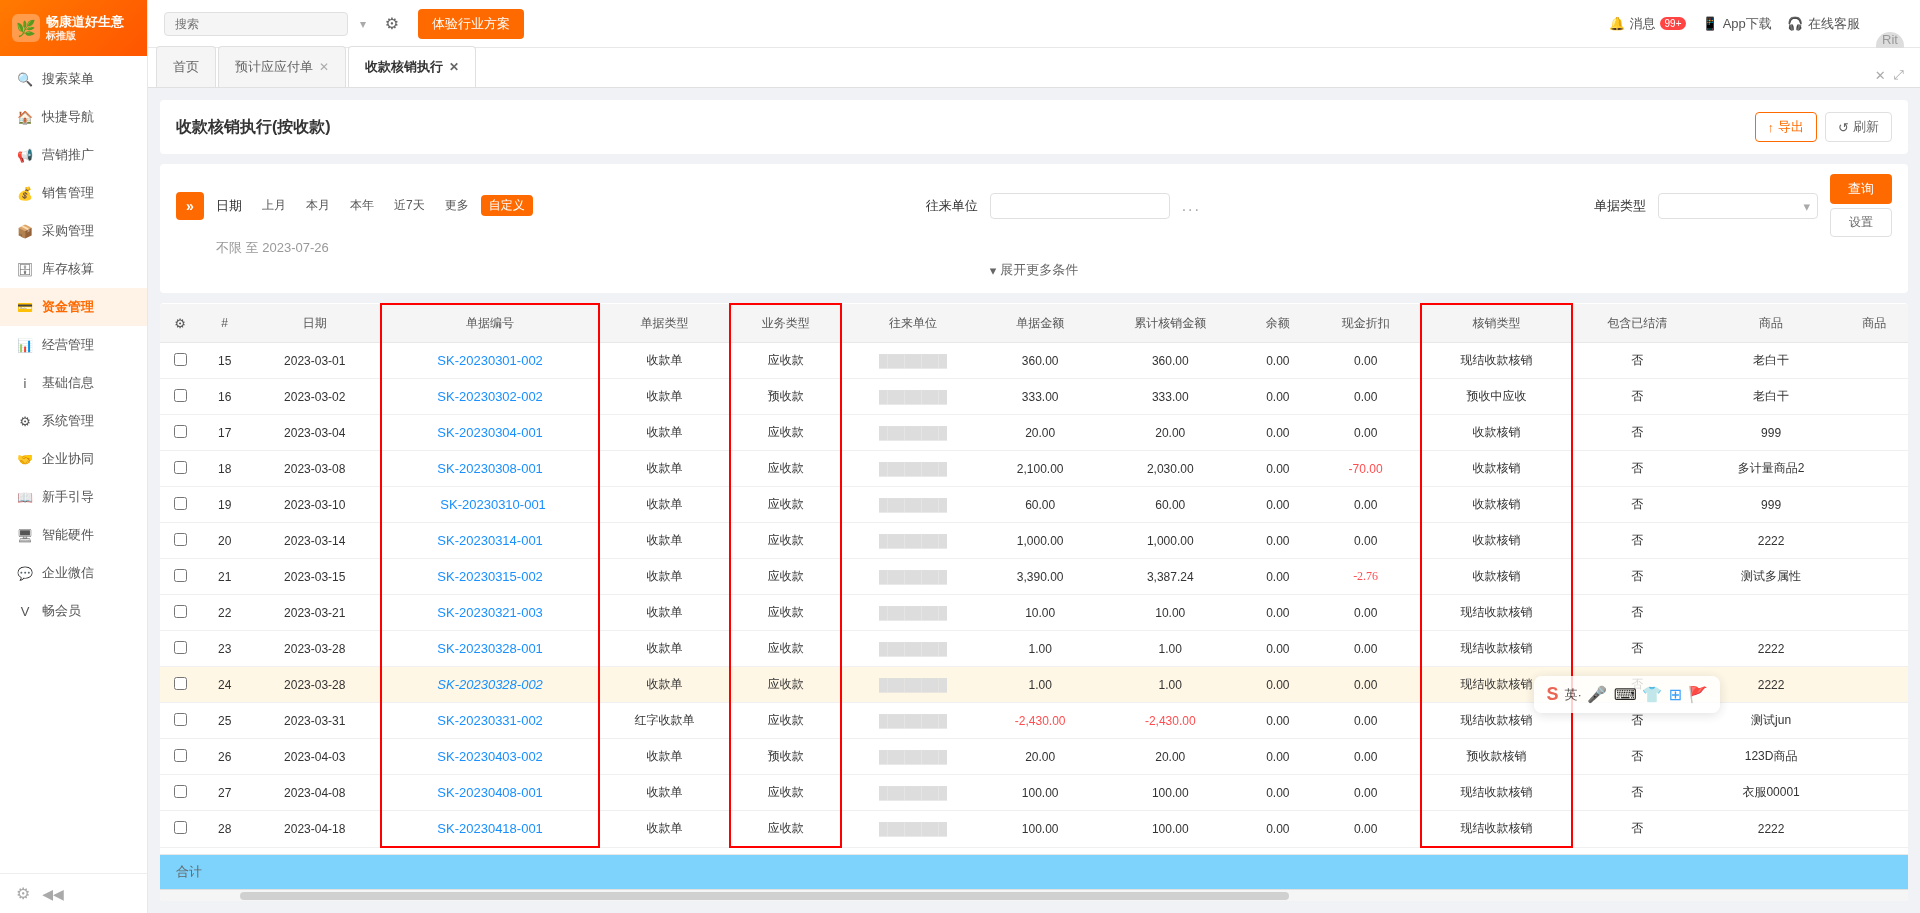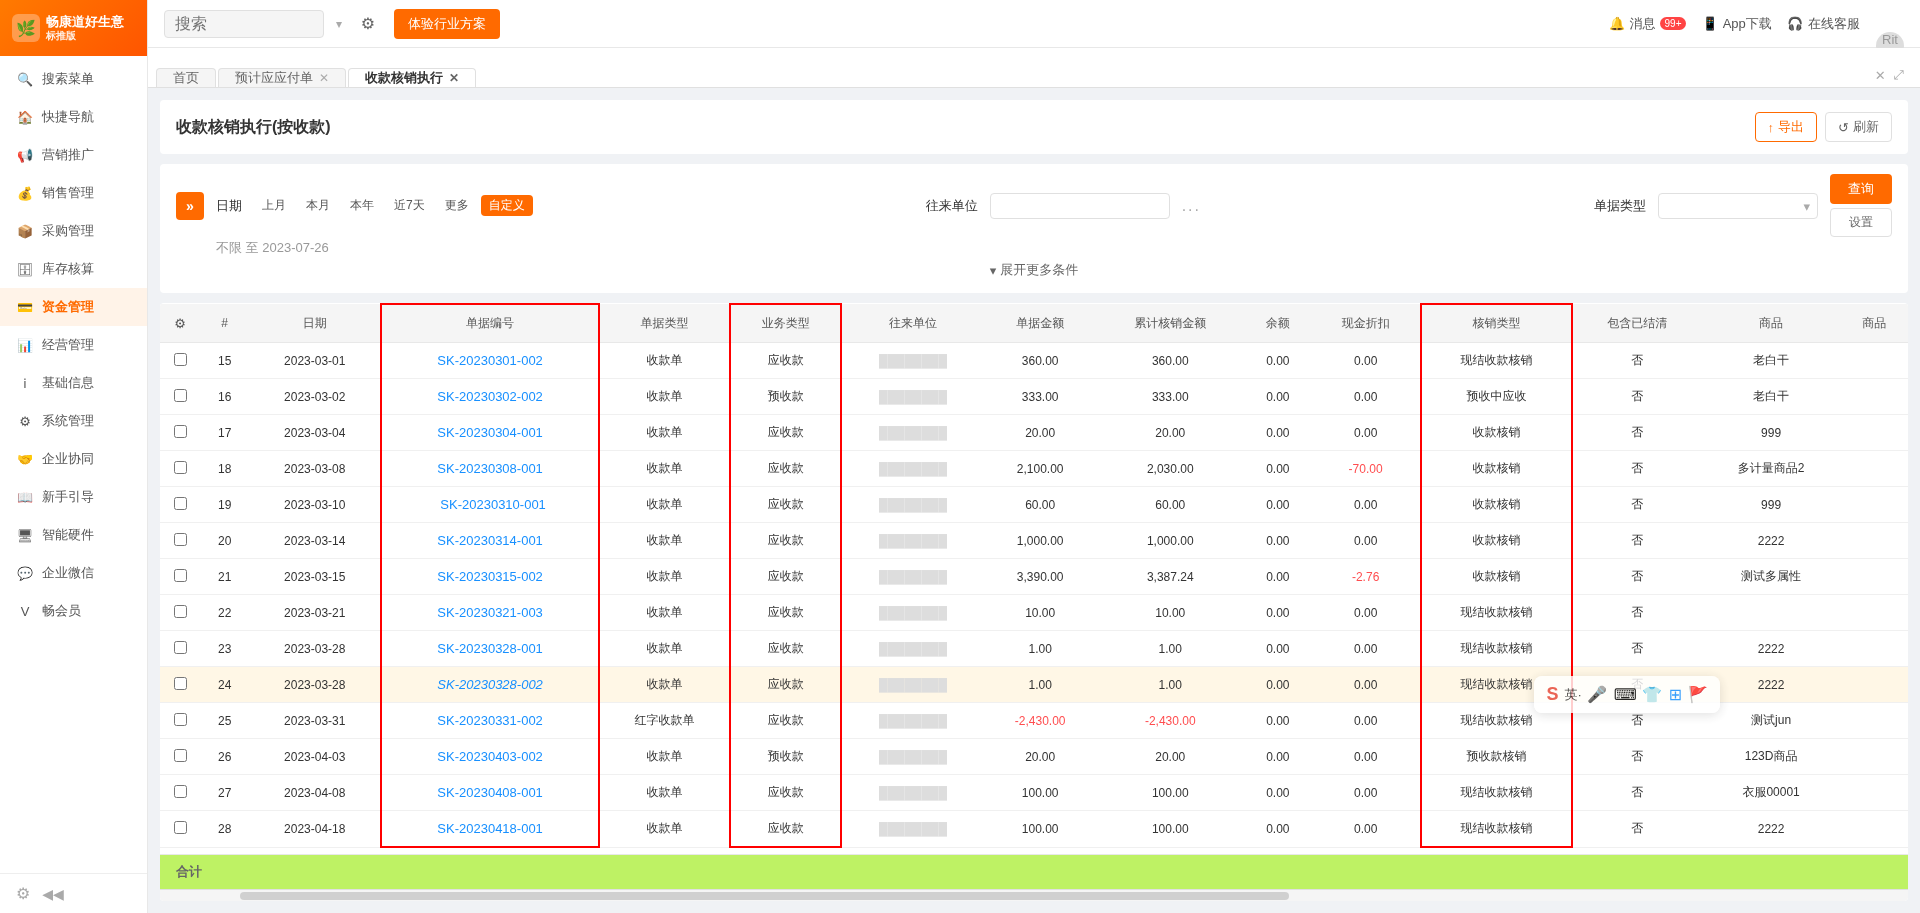--- a/index.html
+++ b/index.html
@@ -64,22 +64,22 @@
       display: flex; align-items: center;
       padding: 0 16px;
       gap: 12px;
     }
     .breadcrumb-input {
       background: #f5f5f5;
       border: 1px solid #e0e0e0;
       border-radius: 4px;
       padding: 4px 10px;
       color: #999;
-      font-size: 16px;
-      width: 160px;
+      font-size: 12px;
+      width: 184px;
     }
     .header-chevron { color: #aaa; font-size: 12px; }
     .header-gear {
       width: 28px; height: 28px;
       display: flex; align-items: center; justify-content: center;
       color: #666; cursor: pointer; font-size: 16px;
     }
     .header-industry-btn {
       background: #ff6a00;
       color: white;
@@ -106,21 +106,21 @@
     
     .tabs-bar {
       height: 40px;
       background: #fff;
       border-bottom: 1px solid #e0e0e0;
       display: flex; align-items: flex-end;
       padding: 0 8px;
       gap: 2px;
     }
     .tab {
-      padding: 0 16px;
+      padding: 11px 16px;
       border: 1px solid #e0e0e0;
       border-bottom: none;
       border-radius: 4px 4px 0 0;
       background: #f5f5f5;
       color: #666;
       cursor: pointer;
       font-size: 13px;
       display: flex; align-items: center; gap: 6px;
     }
     .tab.active {
@@ -232,24 +232,24 @@
       color: #333;
       font-size: 12px;
       border-bottom: 1px solid #f0f0f0;
       white-space: nowrap;
     }
     tr.highlighted td { background: #fff7e6; }
     .link { color: #1890ff; cursor: pointer; text-decoration: none; }
 
     .table-footer {
       padding: 8px 16px;
-      background: #bef264;
+      background: #7dd3fc;
       border-top: 1px solid #e8e8e8;
       color: #666; font-size: 12px;
-      font-weight: 700;
+      font-weight: 400;
     }
     .scrollbar-placeholder {
       height: 12px;
       background: #f5f5f5;
       border-top: 1px solid #e0e0e0;
       position: relative;
     }
     .scrollbar-thumb {
       height: 8px;
       background: #d0d0d0;
@@ -588,21 +588,21 @@
                 <td><input type="checkbox" style=""></td>
                 <td>21</td>
                 <td>2023-03-15</td>
                 <td style="border-left:2px solid red; border-right:2px solid red;"><a class="link" href="#">SK-20230315-002</a></td>
                 <td>收款单</td>
                 <td style="border-left:2px solid red; border-right:2px solid red;">应收款</td>
                 <td style="color:#ddd;">████████</td>
                 <td>3,390.00</td>
                 <td>3,387.24</td>
                 <td>0.00</td>
-                <td style="color:#ff4d4f;">-2.76</td>
+                <td style="color:#ff4d4f;font-family:Liberation Serif, serif;">-2.76</td>
                 <td style="border-left:2px solid red; border-right:2px solid red;">收款核销</td>
                 <td>否</td>
                 <td>测试多属性</td>
                 <td></td>
               </tr>
               <tr>
                 <td><input type="checkbox" style=""></td>
                 <td>22</td>
                 <td>2023-03-21</td>
                 <td style="border-left:2px solid red; border-right:2px solid red;"><a class="link" href="#">SK-20230321-003</a></td>

